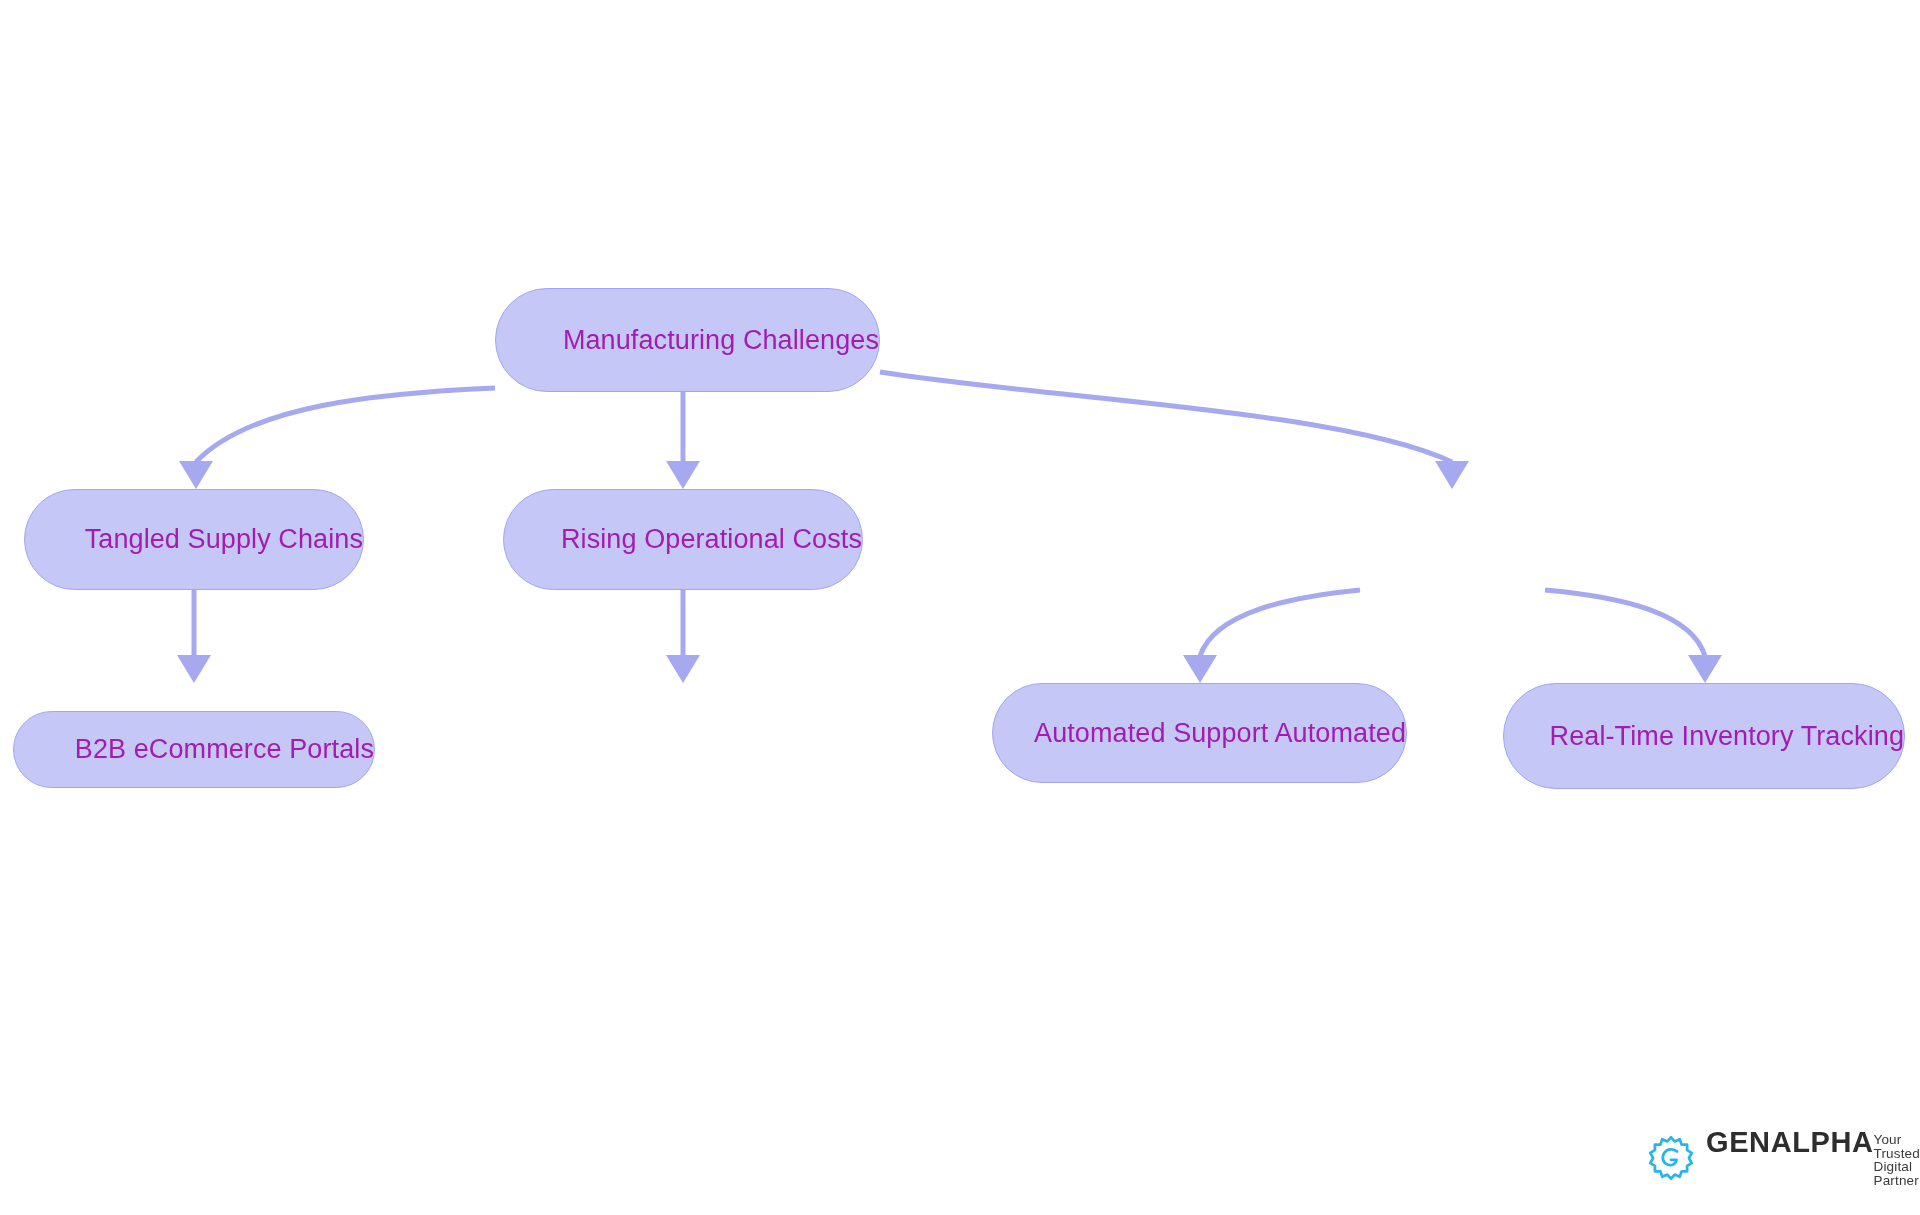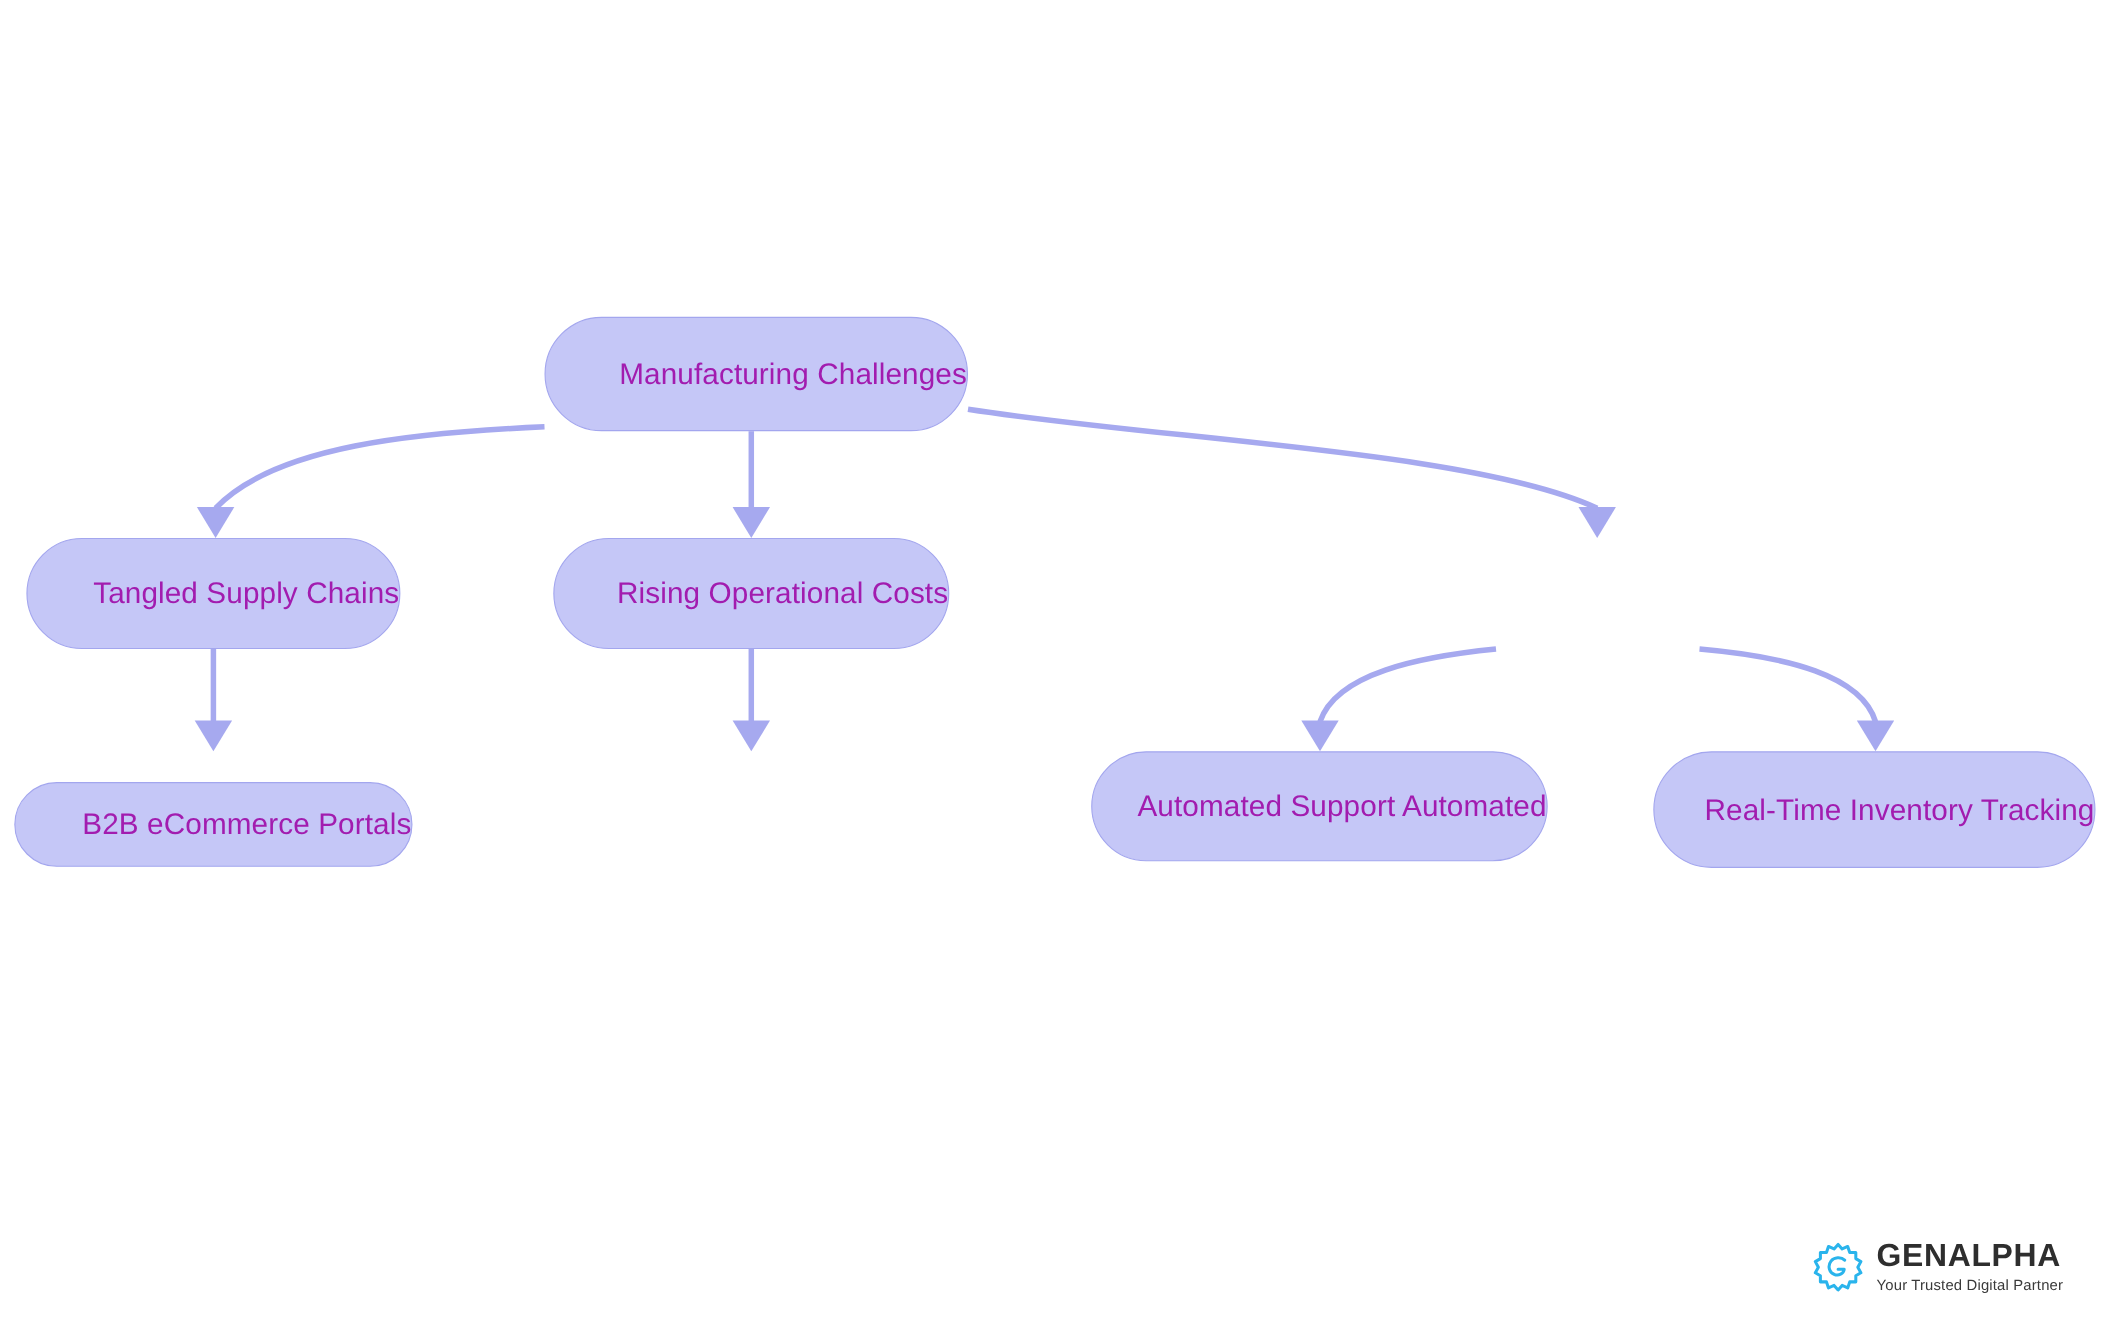--- a/index.html
+++ b/index.html
@@ -75,21 +75,21 @@
     gap: 12px;
     z-index: 4;
   }
   #logo .gear-wrap {
     width: 46px;
     height: 46px;
     flex: 0 0 46px;
   }
   #logo .wordmark {
     display: flex;
-    flex-direction: column;
+    flex-direction: row;
     justify-content: center;
     line-height: 1;
   }
   #logo .brand {
     font-family: "Liberation Sans", sans-serif;
     font-size: 29px;
     font-weight: bold;
     color: #2e2e2e;
     letter-spacing: 0.6px;
   }

